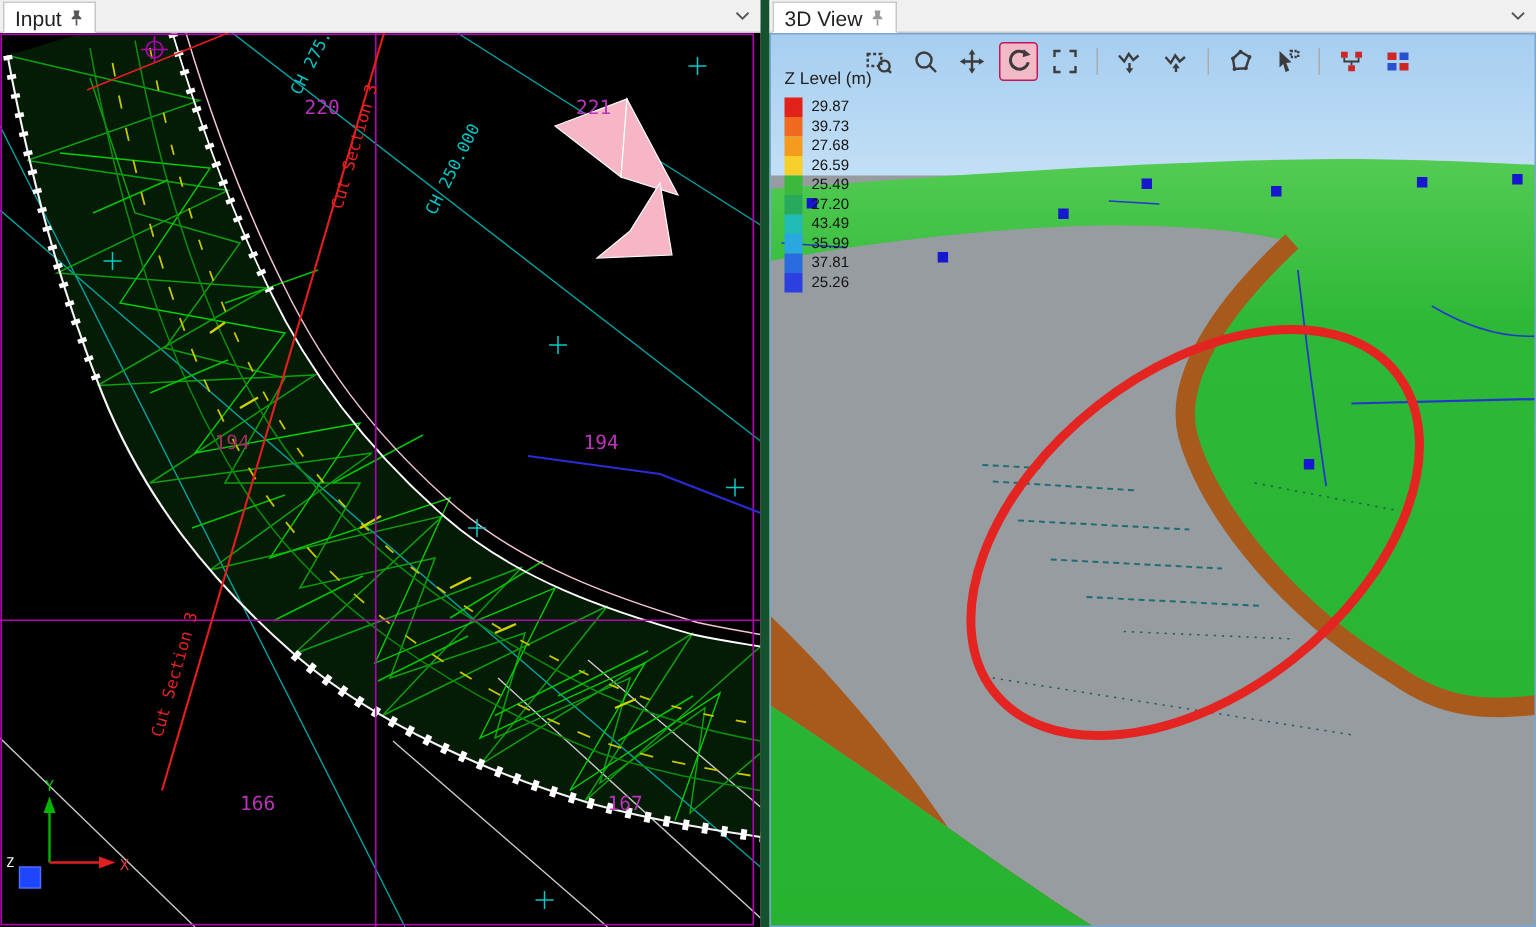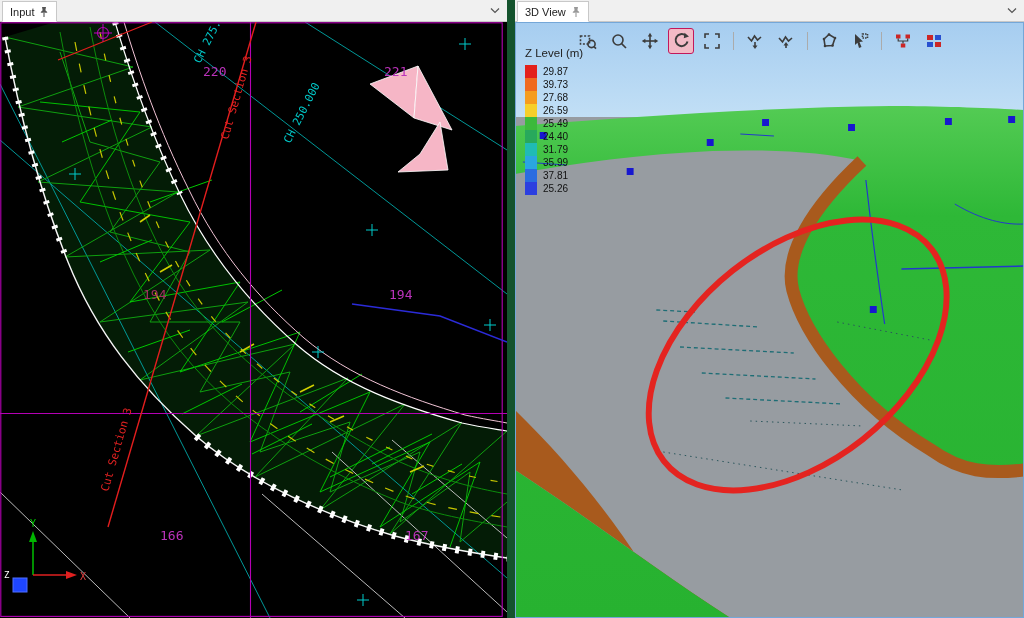--- a/index.html
+++ b/index.html
@@ -1,27 +1,27 @@
 <!DOCTYPE html>
 <html><head>
 <meta charset="utf-8">
 <style>
   * { box-sizing: border-box; margin: 0; padding: 0; }
   html,body { width:1024px; height:618px; overflow:hidden; }
   body { font-family:"Liberation Sans", sans-serif; background:#e4e4e4; }
   .app { display:flex; width:1024px; height:618px; background:#f0f0f0; }
   .panel { display:flex; flex-direction:column; }
   .panel.left { width:507px; }
-  .panel.right { width:517px; border-left:8px solid #14532d; }
+  .panel.right { width:517px; border-left:6px solid #14532d; }
 
   .tabbar { height:22px; display:flex; align-items:flex-end; background:#f0f0f0;
             border-bottom:1px solid #c8c8c8; padding-left:2px; }
   .tab { height:21px; display:flex; align-items:center; gap:5px; padding:0 7px;
          background:#ffffff; border:1px solid #c8c8c8; border-bottom:1px solid #ffffff;
-         margin-bottom:-1px; font-size:11px; color:#222; cursor:pointer; z-index:2; }
+         margin-bottom:-1px; font-size:14px; color:#222; cursor:pointer; z-index:2; }
   .chevron { margin-left:auto; margin-right:7px; align-self:center; cursor:pointer; }
 
   .canvas { position:relative; width:100%; height:596px; overflow:hidden; }
   .canvas.cad { background:#000; }
   .canvas.three-d { background:#15803d; }
   svg.fill { position:absolute; inset:0; width:100%; height:100%; display:block; }
   .focus-border { position:absolute; inset:0; border:1px solid #74a7d8; pointer-events:none; z-index:6; }
 
   .cad text { font-family:"DejaVu Sans Mono", monospace; }
 
@@ -367,25 +367,25 @@
         <div class="legend-row">
           <span class="swatch" style="background-color: rgb(246, 207, 43);"></span>
           <span class="legend-val">26.59</span>
         </div>
         <div class="legend-row">
           <span class="swatch" style="background-color: rgb(60, 185, 60);"></span>
           <span class="legend-val">25.49</span>
         </div>
         <div class="legend-row">
           <span class="swatch" style="background-color: rgb(40, 169, 92);"></span>
-          <span class="legend-val">24.40</span>
+          <span class="legend-val">27.20</span>
         </div>
         <div class="legend-row">
           <span class="swatch" style="background-color: rgb(32, 187, 180);"></span>
-          <span class="legend-val">31.79</span>
+          <span class="legend-val">43.49</span>
         </div>
         <div class="legend-row">
           <span class="swatch" style="background-color: rgb(42, 166, 224);"></span>
           <span class="legend-val">35.99</span>
         </div>
         <div class="legend-row">
           <span class="swatch" style="background-color: rgb(42, 108, 224);"></span>
           <span class="legend-val">37.81</span>
         </div>
         <div class="legend-row">

